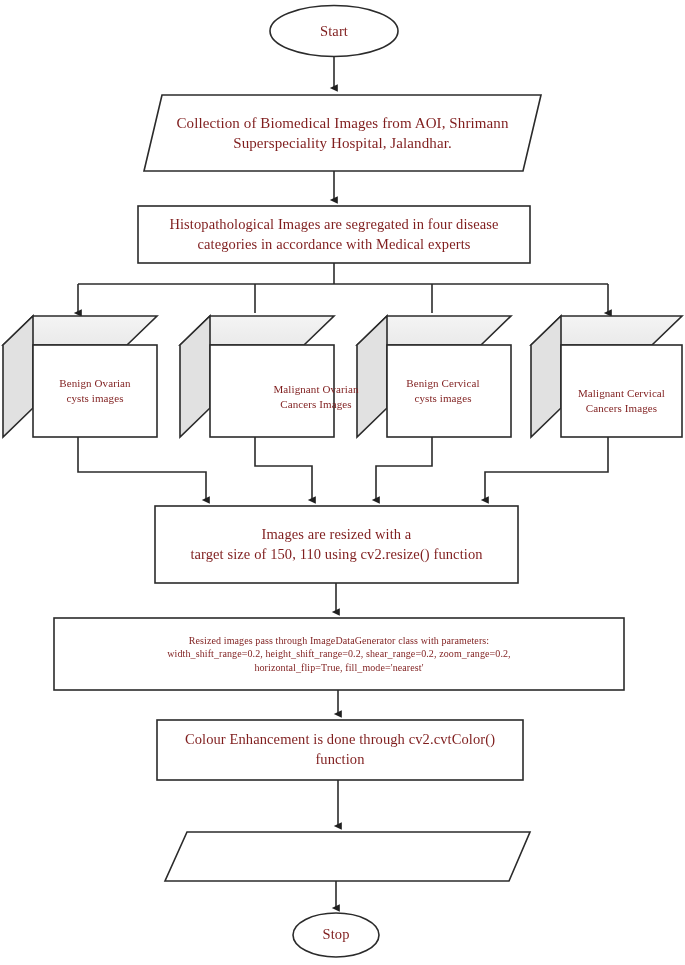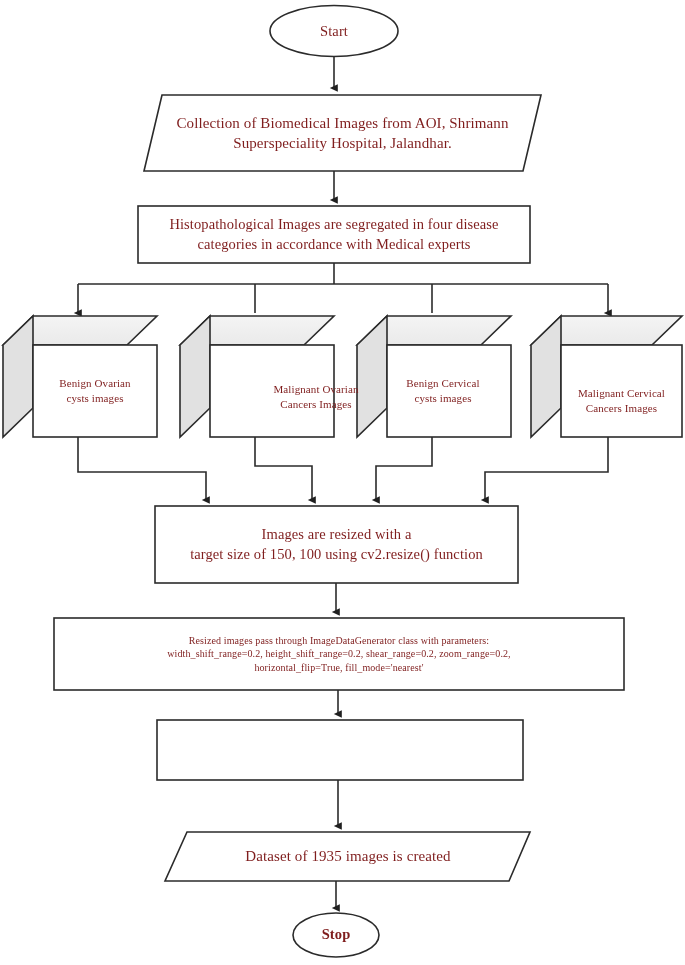--- a/index.html
+++ b/index.html
@@ -143,24 +143,25 @@
   <div class="node-label lbl-cube" style="left:211px; top:352px; width:122px; height:90px;margin-left:44px;">Malignant Ovarian
 Cancers Images</div>
 
   <div class="node-label lbl-cube" style="left:388px; top:346px; width:110px; height:90px;">Benign Cervical
 cysts images</div>
 
   <div class="node-label lbl-cube" style="left:562px; top:346px; width:119px; height:110px;">Malignant Cervical
 Cancers Images</div>
 
   <div class="node-label lbl-process" style="left:158px; top:508px; width:357px; height:73px;">Images are resized with a
-target size of 150, 100 using cv2.resize() function</div>
+target size of 150, 110 using cv2.resize() function</div>
 
   <div class="node-label lbl-params" style="left:58px; top:620px; width:562px; height:68px;">Resized images pass through ImageDataGenerator class with parameters:
 width_shift_range=0.2, height_shift_range=0.2, shear_range=0.2, zoom_range=0.2,
 horizontal_flip=True, fill_mode='nearest'</div>
 
+  <div class="node-label lbl-process" style="left:160px; top:722px; width:360px; height:56px;">Colour Enhancement is done through cv2.cvtColor()
+function</div>
 
-  <div class="node-label lbl-io" style="left:178px; top:834px; width:340px; height:45px;">Dataset of 1935 images is created</div>
 
-  <div class="node-label lbl-terminator" style="left:293px; top:913px; width:86px; height:44px;font-weight:bold;">Stop</div>
+  <div class="node-label lbl-terminator" style="left:293px; top:913px; width:86px; height:44px;">Stop</div>
 
 </div>
 
 </body></html>

